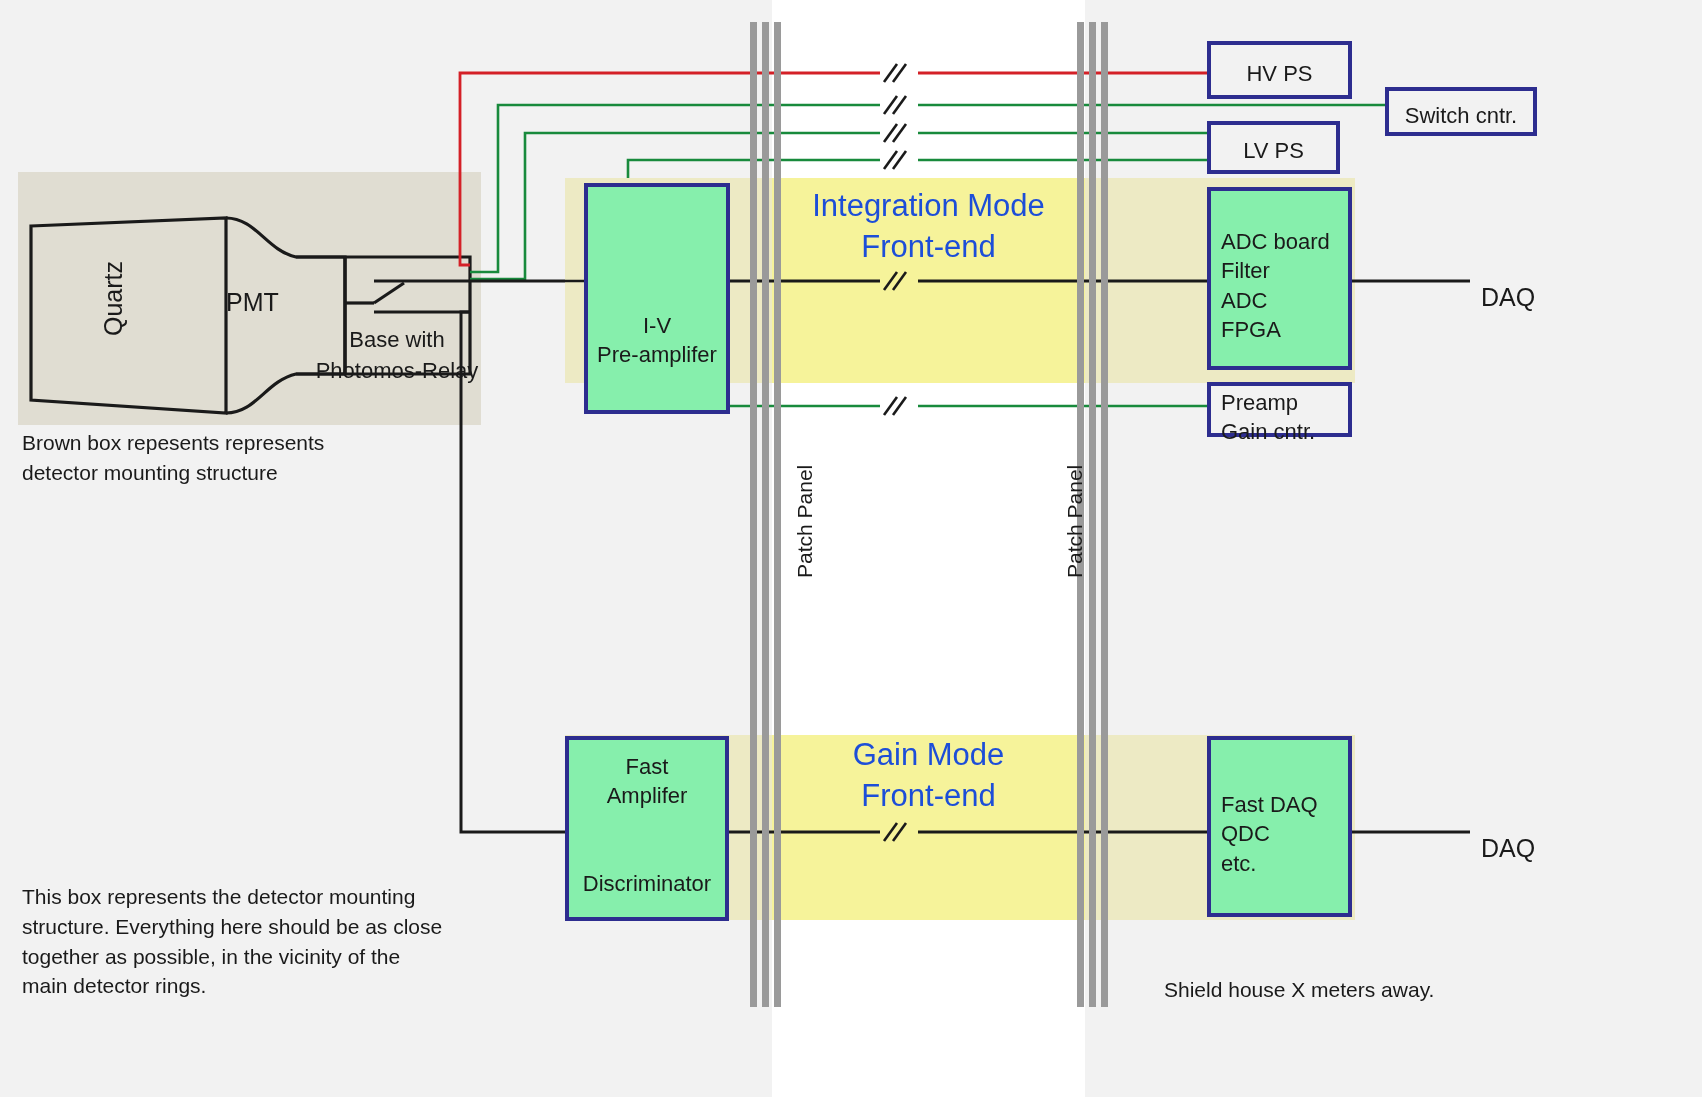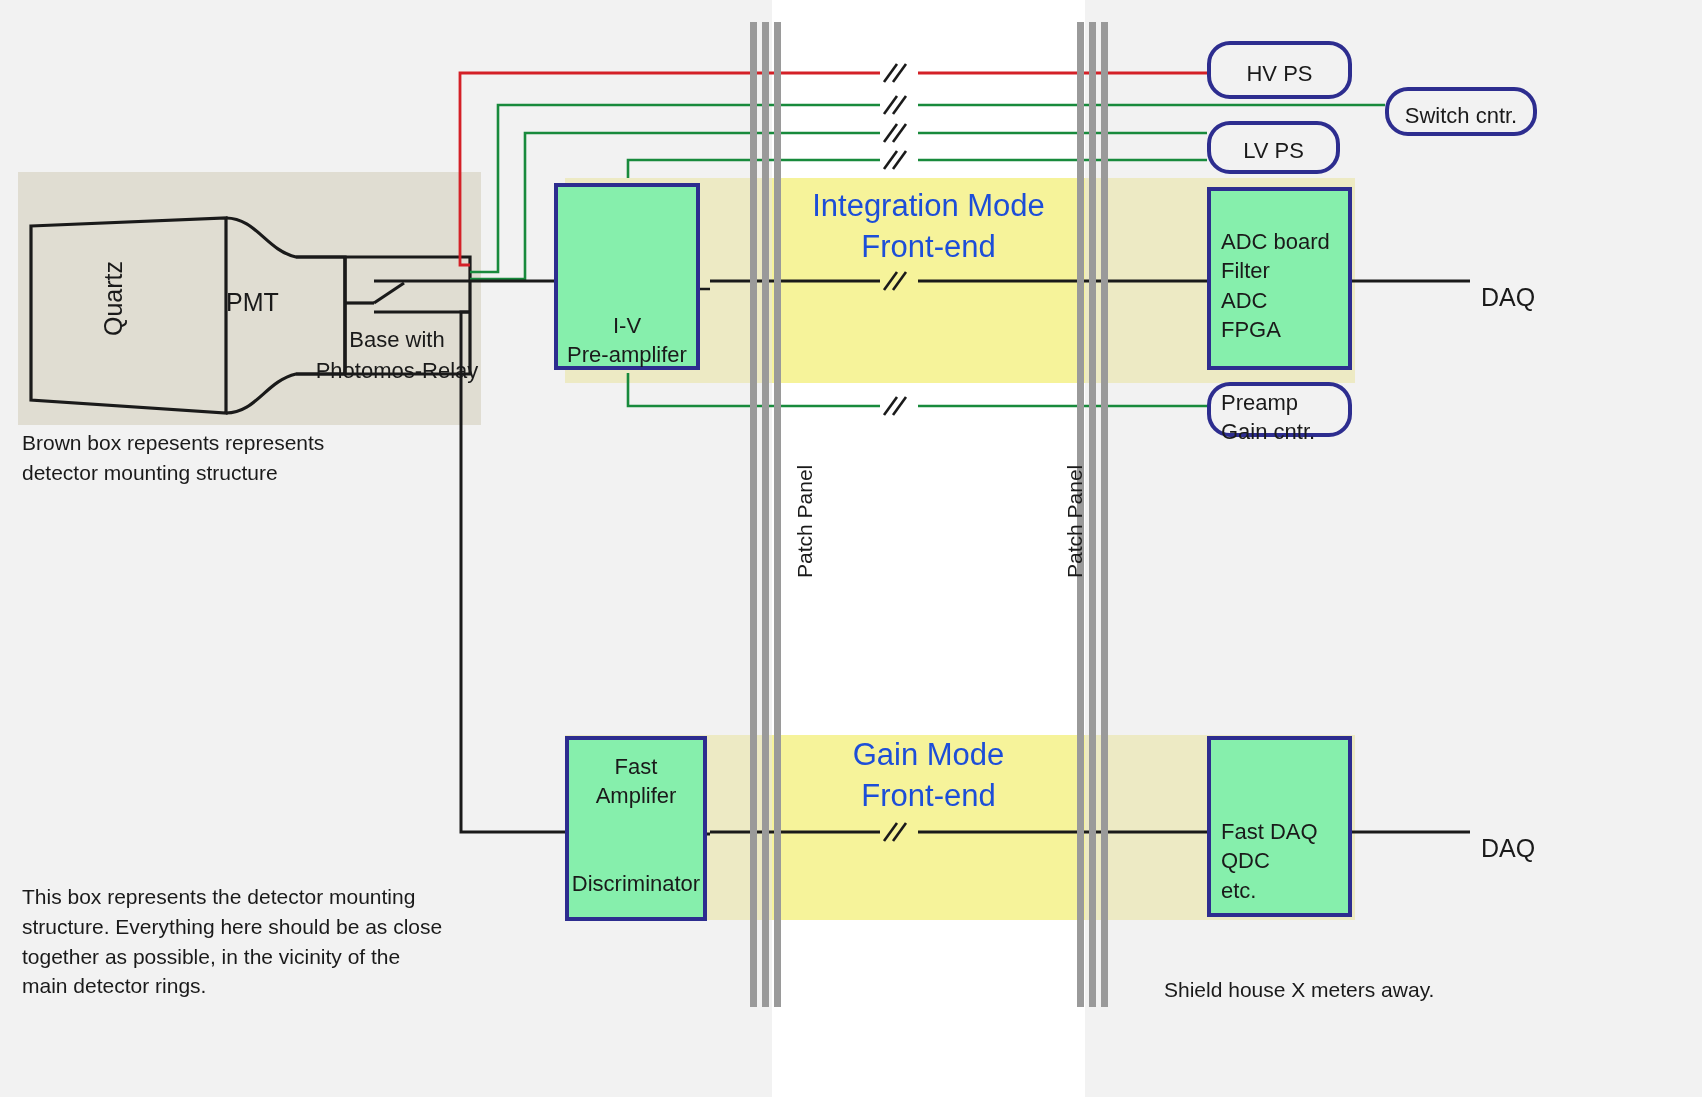--- a/index.html
+++ b/index.html
@@ -48,21 +48,21 @@
   }
 
   
   .blue-box {
     position: absolute;
     border: 4px solid #2d2d8f;
     box-sizing: border-box;
     background: #f2f2f2;
   }
   .blue-box.fill-yellow { background: #86efac; }
-  .blue-box.fill-gray   { background: #f2f2f2; border-radius: 23px; }
+  .blue-box.fill-gray   { background: #f2f2f2; }
 
   .bb-label {
     position: absolute;
     font-size: 22px;
     line-height: 1.33;
     white-space: pre-line;
   }
   .bb-center {
     position: absolute;
     left: 0; right: 0;
@@ -260,26 +260,26 @@
   <div class="rail" style="left:762px; top:22px; width:7px; height:985px;"></div>
   <div class="rail" style="left:774px; top:22px; width:7px; height:985px;"></div>
 
   <div class="rail" style="left:1077px; top:22px; width:7px; height:985px;"></div>
   <div class="rail" style="left:1089px; top:22px; width:7px; height:985px;"></div>
   <div class="rail" style="left:1101px; top:22px; width:7px; height:985px;"></div>
 
   <div class="rot-label" style="left:793px; top:578px;">Patch Panel</div>
   <div class="rot-label" style="left:1063px; top:578px;">Patch Panel</div>
 
-  <div class="blue-box fill-yellow" style="left:554px; top:183px; width:146px; height:187px;padding-left:32px;">
+  <div class="blue-box fill-yellow" style="left:584px; top:183px; width:146px; height:231px;padding-left:32px;">
     <div class="bb-center" style="top:124px;">I-V
 Pre-amplifer</div>
   </div>
 
-  <div class="blue-box fill-yellow" style="left:565px; top:736px; width:142px; height:185px;">
+  <div class="blue-box fill-yellow" style="left:565px; top:736px; width:164px; height:185px;">
     <div class="bb-center" style="top:12px;">Fast
 Amplifer</div>
     <div class="bb-center" style="top:129px;">Discriminator</div>
   </div>
 
   <div class="blue-box fill-gray" style="left:1207px; top:41px; width:145px; height:58px;">
     <div class="bb-center" style="top:14px;">HV PS</div>
   </div>
 
   <div class="blue-box fill-gray" style="left:1385px; top:87px; width:152px; height:49px;">
@@ -296,21 +296,21 @@
 ADC
 FPGA</div>
   </div>
 
   <div class="blue-box fill-gray" style="left:1207px; top:382px; width:145px; height:55px;">
     <div class="bb-label" style="left:10px; top:2px;">Preamp
 Gain cntr.</div>
   </div>
 
   <div class="blue-box fill-yellow" style="left:1207px; top:736px; width:145px; height:181px;">
-    <div class="bb-label" style="left:10px; top:50px;margin-top:27px;">Fast DAQ
+    <div class="bb-label" style="left:10px; top:50px;">Fast DAQ
 QDC
 etc.</div>
   </div>
 
   <div class="rot-label" style="left:99px; top:336px; font-size:25px;">Quartz</div>
 
   <div class="label-plain" style="left:226px; top:272px; font-size:25px;">PMT</div>
 
   <div class="note" style="left:272px; top:324px; width:250px; font-size:22px; text-align:center;">Base with
 Photomos-Relay</div>

